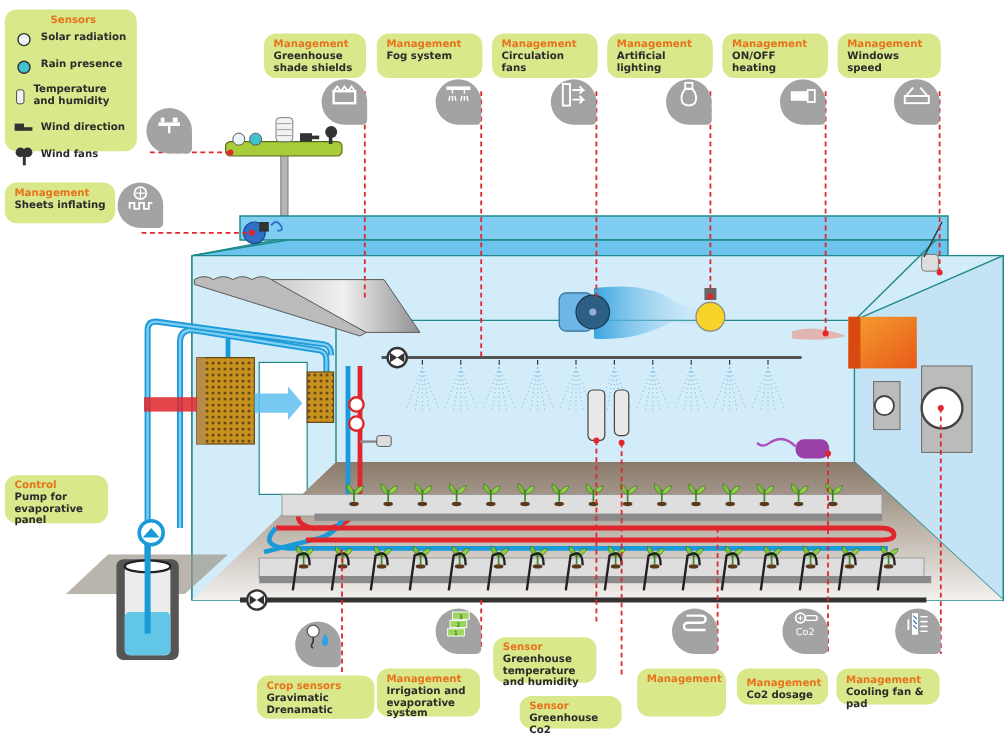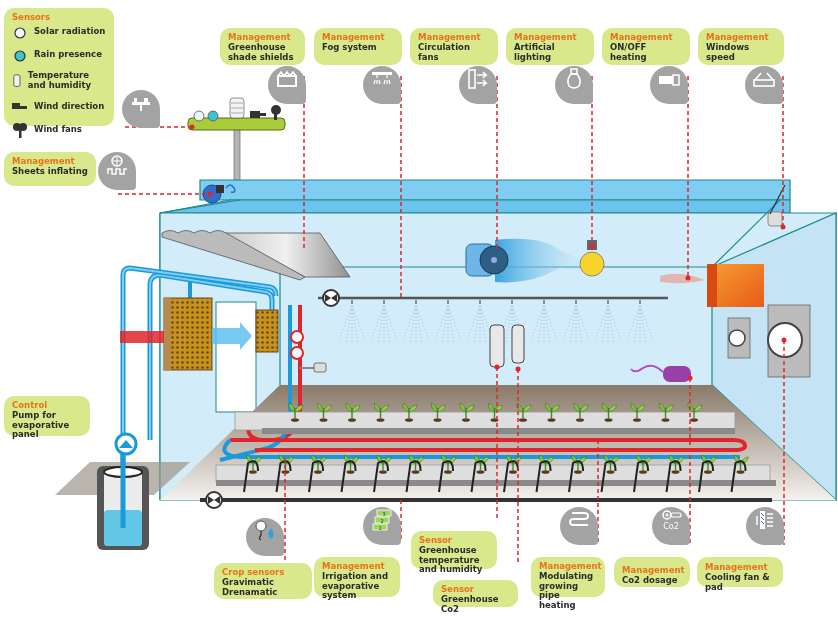--- a/index.html
+++ b/index.html
@@ -463,21 +463,21 @@
       <line x1="401" y1="500" x2="401" y2="542"></line>
       <line x1="497" y1="367" x2="497" y2="520"></line>
       <line x1="518" y1="369" x2="518" y2="562"></line>
       <line x1="598" y1="440" x2="598" y2="545"></line>
       <line x1="690" y1="378" x2="690" y2="545"></line>
       <line x1="784" y1="340" x2="784" y2="545"></line>
     </g>
   </svg>
 
   <div class="callout" style="left:4px;top:8px;width:110px;height:118px;padding-left:8px;">
-    <span class="cat" style="">Sensors</span>
+    <span class="cat" style="margin-left:30px;">Sensors</span>
     <div class="sensor-row" style="margin-top:1px;">
       <svg class="glyph" viewBox="0 0 16 16">
           <ellipse cx="8" cy="9" rx="5" ry="5" fill="#eef6fa" stroke="#333" stroke-width="1.2"></ellipse>
         </svg>
       <span>Solar radiation</span>
     </div>
     <div class="sensor-row">
       <svg class="glyph" viewBox="0 0 16 16">
           <ellipse cx="8" cy="9" rx="5" ry="5" fill="#3ec3cf" stroke="#333" stroke-width="1.2"></ellipse>
         </svg>
@@ -634,21 +634,20 @@
     <span class="txt">Greenhouse Co2</span>
   </div>
 
   <div class="icon-drop" style="left:560px;top:507px;">
     <svg viewBox="0 0 26 26">
         <path d="M6,6 h12 q4,0 4,3 q0,3 -4,3 h-10 q-4,0 -4,3 q0,3 4,3 h14" fill="none" stroke="#fff" stroke-width="2"></path>
       </svg>
   </div>
   <div class="callout" style="left:531px;top:557px;width:74px;height:40px;">
     <span class="cat">Management</span>
-    <span class="txt">Modulating growing pipe heating</span>
   </div>
 
   <div class="icon-drop" style="left:652px;top:507px;">
     <svg viewBox="0 0 26 26">
         <circle cx="9" cy="8" r="4" fill="none" stroke="#fff" stroke-width="1.5"></circle>
         <path d="M9,6 v4 M7,8 h4" stroke="#fff" stroke-width="1"></path>
         <rect x="13" y="6" width="10" height="4" rx="2" fill="none" stroke="#fff" stroke-width="1.2"></rect>
         <text x="13" y="22" font-size="8" fill="#fff" text-anchor="middle">Co2</text>
       </svg>
   </div>

